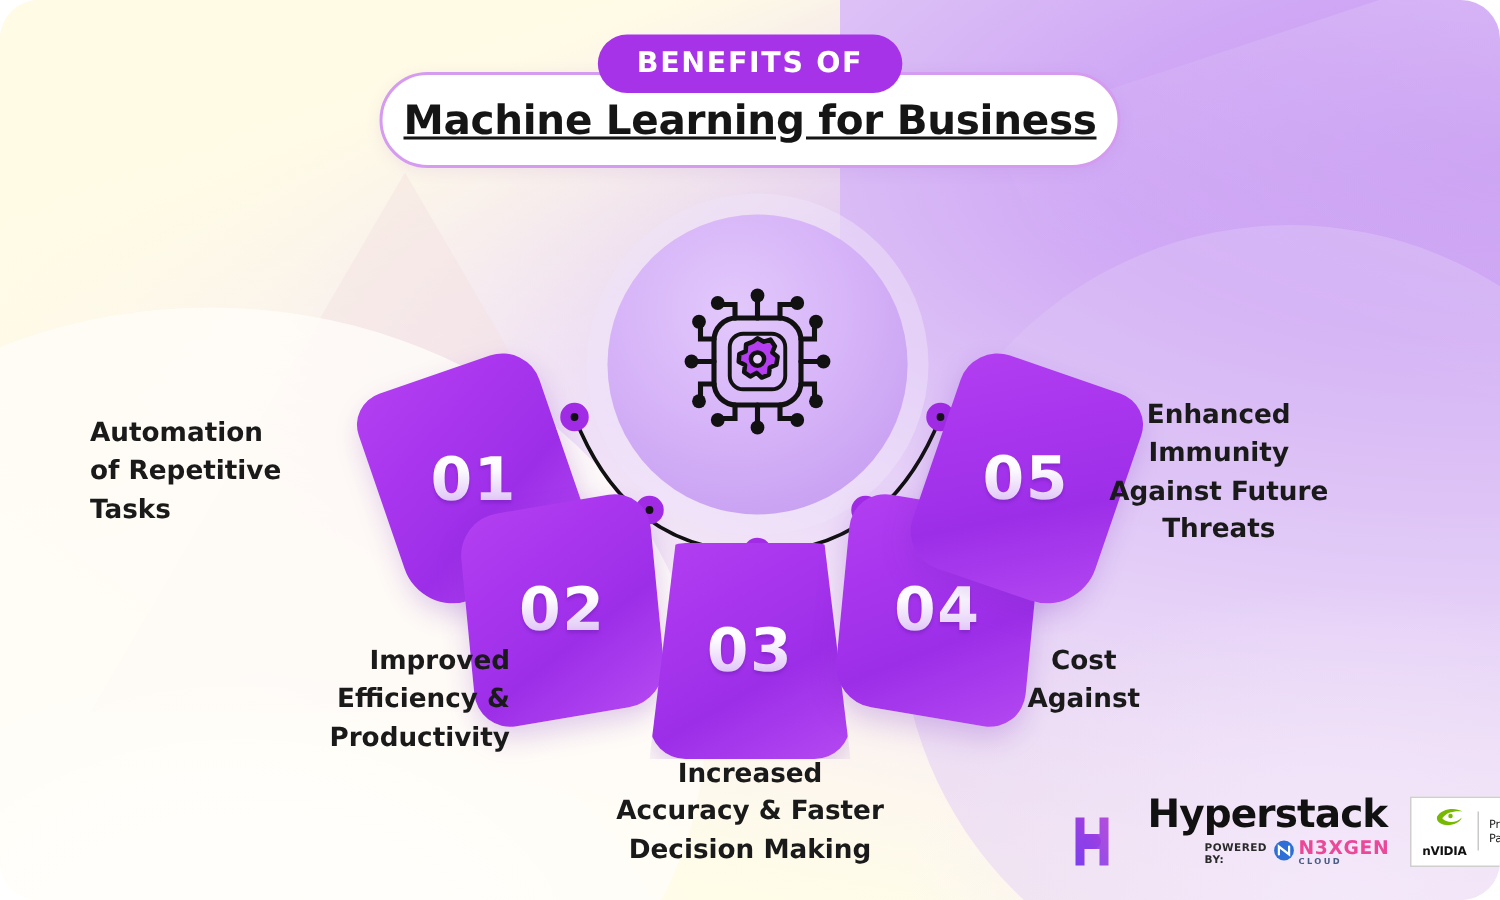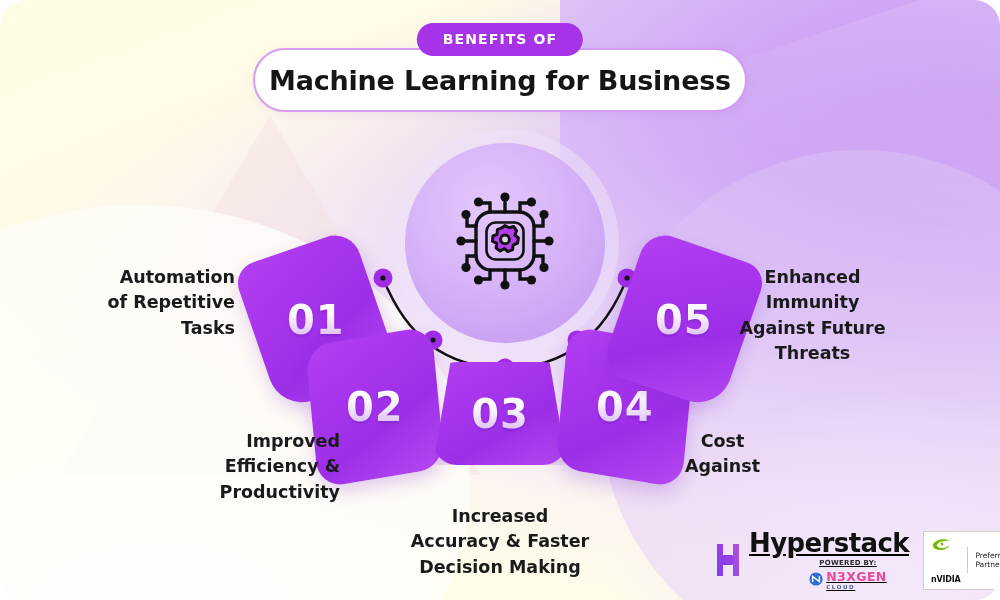--- a/index.html
+++ b/index.html
@@ -53,25 +53,26 @@
   .title-wrap{position:absolute;left:253px;top:48px;width:494px;}
   .title-pill{
     position:relative;
     height:60px;background:#ffffff;border:2px solid #d59bf0;border-radius:34px;
     display:flex;align-items:center;justify-content:center;
     box-shadow:0 2px 10px rgba(150,90,200,.10);
   }
   .title-text{
     font-size:27px;font-weight:bold;color:#151515;letter-spacing:-.2px;
     white-space:nowrap;
+    text-decoration:underline;
   }
   .kicker{
     position:absolute;left:50%;top:-25px;transform:translateX(-50%);
     background:#a733e8;color:#fff;border-radius:20px;
-    padding:8px 26px 9px;font-size:14px;font-weight:bold;letter-spacing:1.1px;
+    padding:8px 26px 9px;font-size:19px;font-weight:bold;letter-spacing:1.1px;
     white-space:nowrap;
   }
 
   
   .hub{
     position:absolute;left:405px;top:143px;width:200px;height:200px;border-radius:50%;
     background:radial-gradient(circle at 42% 32%, #e2c8fb 0%, #d6b3f8 46%, #c9a2f2 78%, #c295ee 100%);
     box-shadow:0 0 0 14px rgba(240,228,250,.50);
   }
   .hub-icon{position:absolute;left:50%;top:50%;transform:translate(-50%,-50%);}
@@ -89,60 +90,60 @@
     font-size:40px;font-weight:bold;letter-spacing:1px;
     background:linear-gradient(180deg,#ffffff 0%, #fdfbff 34%, #e6d0f8 72%, #cfa9ef 100%);
     -webkit-background-clip:text;background-clip:text;color:transparent;
     text-shadow:none;
     filter:drop-shadow(0 2px 1px rgba(95,25,160,.35));
   }
   .c1{left:253px;top:245px;width:126px;height:150px;border-radius:22px 26px 26px 34px;
       transform:rotate(-19deg);}
   .c2{left:311px;top:336px;width:128px;height:142px;border-radius:26px;
       transform:rotate(-9.5deg) skewX(-4deg);}
-  .c3{left:433px;top:362px;width:134px;height:103px;border-radius:24px;
+  .c3{left:433px;top:362px;width:134px;height:144px;border-radius:24px;
       clip-path:polygon(13% 0,87% 0,100% 100%,0 100%);}
   .c4{left:561px;top:336px;width:128px;height:142px;border-radius:26px;
       transform:rotate(9.5deg) skewX(4deg);}
   .c5{left:621px;top:245px;width:126px;height:150px;border-radius:26px 22px 34px 26px;
       transform:rotate(19deg);}
   .c1 .num,.c5 .num{transform:rotate(0deg);}
   .c1 .inner{transform:rotate(19deg);}
   .c5 .inner{transform:rotate(-19deg);}
   .c2 .inner{transform:skewX(4deg) rotate(9.5deg);}
   .c4 .inner{transform:skewX(-4deg) rotate(-9.5deg);}
 
   
   .lbl{
     position:absolute;font-size:17.5px;font-weight:bold;color:#1a1a1a;
     line-height:1.45;white-space:pre-line;
   }
-  .l1{left:60px;top:265px;width:175px;text-align:right;}
+  .l1{left:60px;top:277px;width:175px;}
   .l2{left:150px;top:429px;width:190px;text-align:right;}
   .l3{left:395px;top:504px;width:210px;text-align:center;}
   .l4{left:640px;top:429px;width:165px;text-align:center;}
   .l5{left:735px;top:265px;width:155px;text-align:center;}
 
   
   .logos{position:absolute;left:715px;top:530px;display:flex;align-items:center;gap:14px;}
-  .hs{display:flex;align-items:center;gap:8px;text-decoration:underline;}
+  .hs{display:flex;align-items:flex-end;gap:24px;}
   .hs-mark{width:26px;height:34px;flex:0 0 auto;}
   .hs-txt{display:flex;flex-direction:column;}
   .hs-name{font-size:26px;font-weight:bold;color:#111;line-height:1;letter-spacing:-.6px;}
-  .hs-sub{display:flex;align-items:center;gap:4px;margin-top:3px;margin-left:38px;flex-direction:column;}
+  .hs-sub{display:flex;align-items:center;gap:4px;margin-top:3px;margin-left:38px;}
   .hs-pw{font-size:7px;font-weight:bold;color:#2a2a2a;letter-spacing:.3px;}
   .n3{display:flex;align-items:center;gap:3px;}
   .n3-txt{display:flex;flex-direction:column;line-height:1;}
   .n3-name{font-size:12.5px;font-weight:bold;color:#ec4899;letter-spacing:.4px;}
   .n3-cloud{font-size:5.5px;font-weight:bold;color:#4a5d86;letter-spacing:1.6px;margin-top:1px;}
   .nv{
     display:flex;align-items:center;background:#fff;border:1px solid #cfcfcf;
     padding:5px 7px;gap:7px;
   }
-  .nv-left{display:flex;flex-direction:column;align-items:flex-start;gap:19px;}
+  .nv-left{display:flex;flex-direction:column;align-items:flex-end;gap:7px;}
   .nv-word{font-size:8px;font-weight:bold;color:#111;letter-spacing:-.2px;}
   .nv-div{width:1px;height:26px;background:#c9c9c9;}
   .nv-right{font-size:7.5px;color:#222;line-height:1.25;font-weight:500;}
 </style>
 </head>
 <body>
 
 <div id="stage">
 
   <div class="bg-base"></div>

